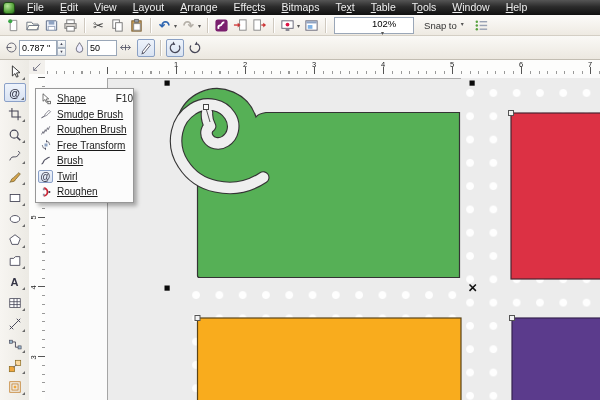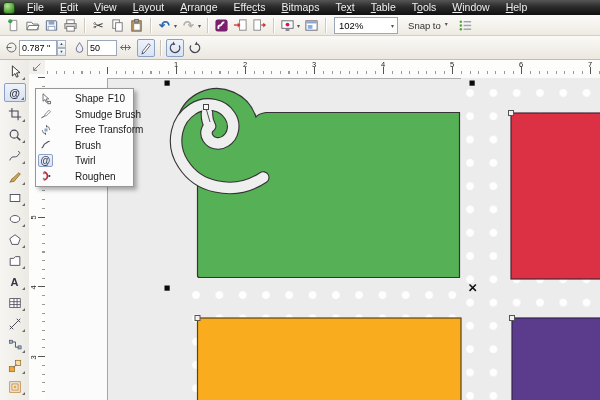--- a/index.html
+++ b/index.html
@@ -19,22 +19,22 @@
   .toolbar{position:absolute;left:0;top:15px;width:600px;height:21px;
     background:linear-gradient(#fcfbf9,#eeeae2);border-bottom:1px solid #d4cfc5;
     display:flex;align-items:center;padding-left:4px;box-sizing:border-box;}
   .tbtn{width:17px;height:17px;margin:0 1px;display:flex;align-items:center;
     justify-content:center;flex:0 0 auto;}
   .tbtn svg{width:15px;height:15px;}
   .g{font-size:13px;font-weight:bold;line-height:15px;}
   .dd{font-size:6px;color:#555;margin:0 2px 0 0;}
   .tsep{width:1px;height:15px;background:#cfc9bf;margin:0 4px;box-shadow:1px 0 0 #fff;}
   .zcombo{display:flex;align-items:center;border:1px solid #9aa7b8;background:#fff;
-    height:15px;width:58px;margin:0 4px;font-size:9.5px;padding-left:4px;
-    justify-content:space-between;}
+    height:15px;width:58px;margin:0 4px;font-size:9.5px;padding-left:20px;
+    justify-content:space-between;flex-direction:column;}
   .zcombo .dd{margin-right:3px;}
   .snapto{display:flex;align-items:flex-start;font-size:9.5px;color:#333;margin:0 6px;gap:4px;}
   
   .propbar{position:absolute;left:0;top:36px;width:600px;height:24px;
     background:linear-gradient(#faf9f6,#ece8e0);border-bottom:1px solid #c2bdb2;
     display:flex;align-items:center;padding-left:3px;box-sizing:border-box;}
   .pb-icon{width:14px;height:14px;display:flex;align-items:center;justify-content:center;margin:0 1px;}
   .pb-icon svg{width:13px;height:13px;}
   .pb-field{display:flex;align-items:stretch;height:16px;}
   .pb-field input{width:32px;height:14px;border:1px solid #9aa7b8;font-size:9px;
@@ -98,22 +98,22 @@
   
   .flyout{position:absolute;left:35px;top:88px;width:97px;background:#fcfcfc;
     border:1px solid #979797;box-shadow:3px 3px 4px rgba(0,0,0,.3);padding:2px 0;z-index:50;}
   .fly-item{display:flex;align-items:center;height:15.5px;font-size:10px;color:#1a1a1a;}
   .fly-ico{width:15px;height:13px;display:flex;align-items:center;justify-content:center;
     margin-left:2px;flex:0 0 auto;}
   .fly-ico svg{width:12px;height:12px;}
   .fly-ico .tg{font-size:10px;font-weight:bold;color:#445;}
   .fly-ico.selected{border:1px solid #8aa0c8;background:linear-gradient(#eef3fb,#d8e2f2);
     border-radius:2px;box-sizing:border-box;}
-  .fly-label{margin-left:22px;white-space:nowrap;}
-  .fly-short{margin-left:auto;margin-right:8px;font-size:10px;color:#1a1a1a;}
+  .fly-label{margin-left:4px;white-space:nowrap;text-decoration:underline;}
+  .fly-short{margin-left:auto;font-size:10px;color:#1a1a1a;}
 </style>
 </head>
 <body>
 
 <div class="app">
 
   <div class="menubar">
     <span class="appicon"></span>
   <span class="menu-item"><u>F</u>ile</span>
       <span class="menu-item"><u>E</u>dit</span>
@@ -445,20 +445,28 @@
         <span class="fly-ico">
           <svg viewBox="0 0 16 16">
             <path d="M2 13c4 0 4-5 7-7l3-3 2 2-3 3c-2 3-7 3-9 5z" fill="#fff" stroke="#556" stroke-width=".9"></path>
           </svg>
         </span>
         <span class="fly-label">Smudge Brush</span>
       </div>
       <div class="fly-item">
         <span class="fly-ico">
           <svg viewBox="0 0 16 16">
+            <path d="M2 14l2-4 1 2.5 2-5 1 2.5 2-5 1 2.5 2-4.5" fill="none" stroke="#556" stroke-width="1"></path>
+          </svg>
+        </span>
+        <span class="fly-label">Roughen Brush</span>
+      </div>
+      <div class="fly-item">
+        <span class="fly-ico">
+          <svg viewBox="0 0 16 16">
             <rect x="6" y="6" width="4" height="4" fill="#8fa3c2"></rect>
             <path d="M13 8a5 5 0 0 0-5-5M3 8a5 5 0 0 0 5 5" fill="none" stroke="#556"></path>
             <path d="M8 1l2 2-2 2zM8 11l-2 2 2 2z" fill="#556"></path>
           </svg>
         </span>
         <span class="fly-label">Free Transform</span>
       </div>
       <div class="fly-item">
         <span class="fly-ico">
           <svg viewBox="0 0 16 16">

